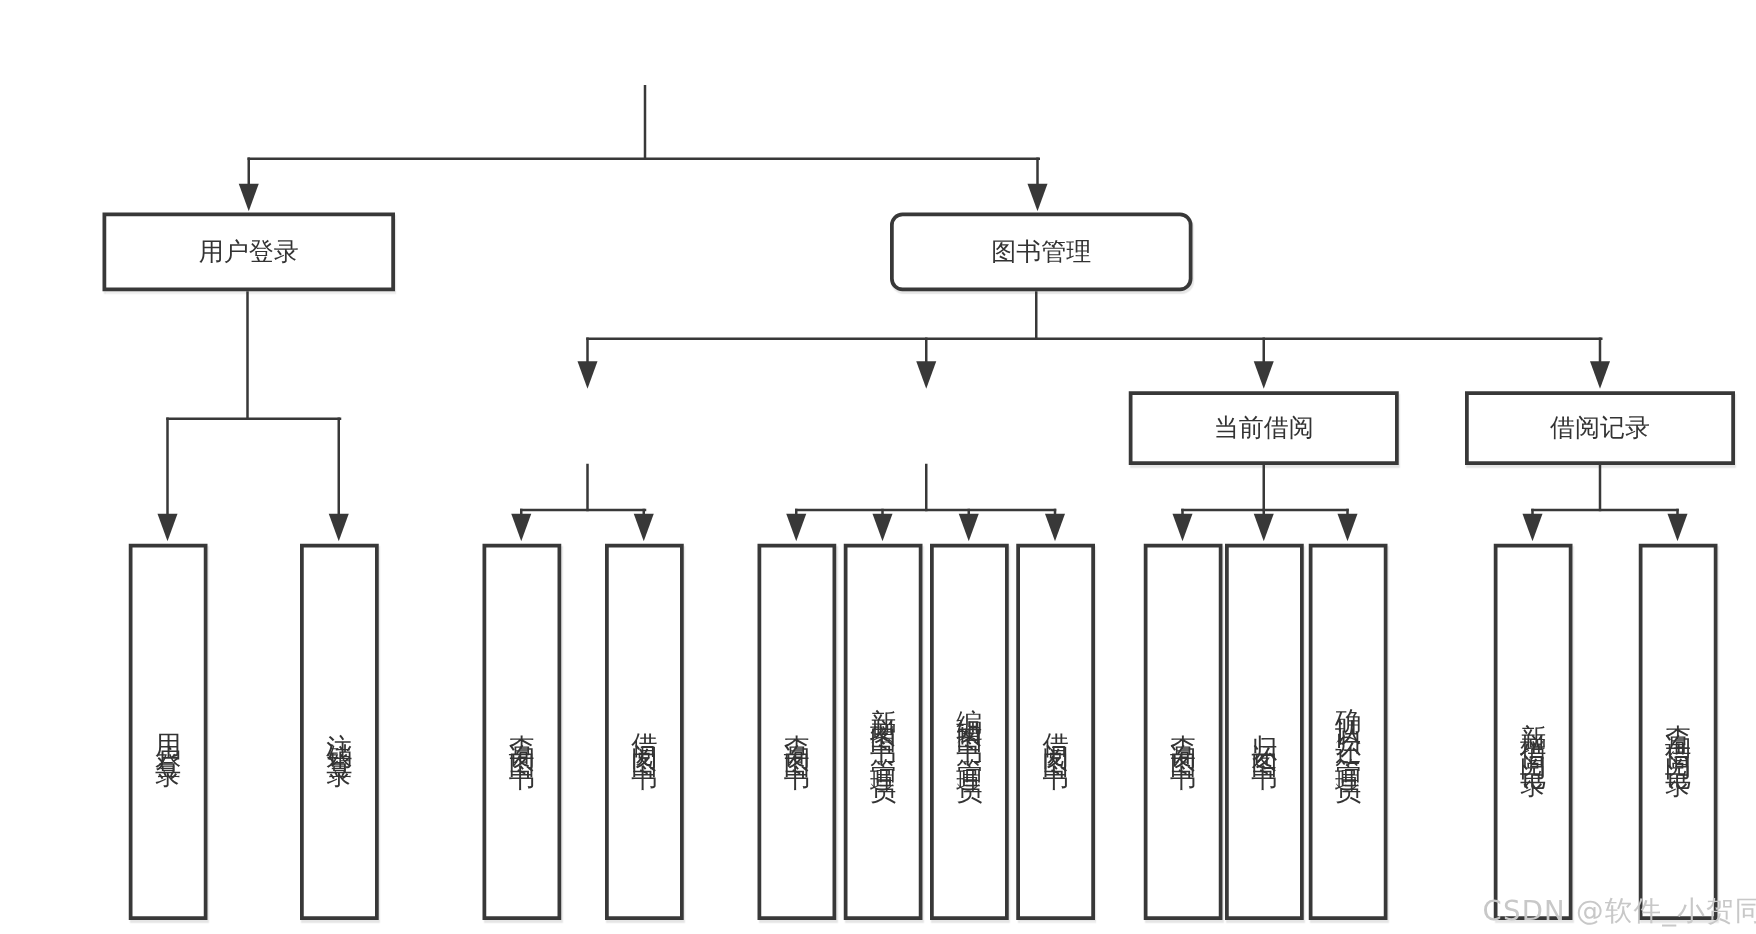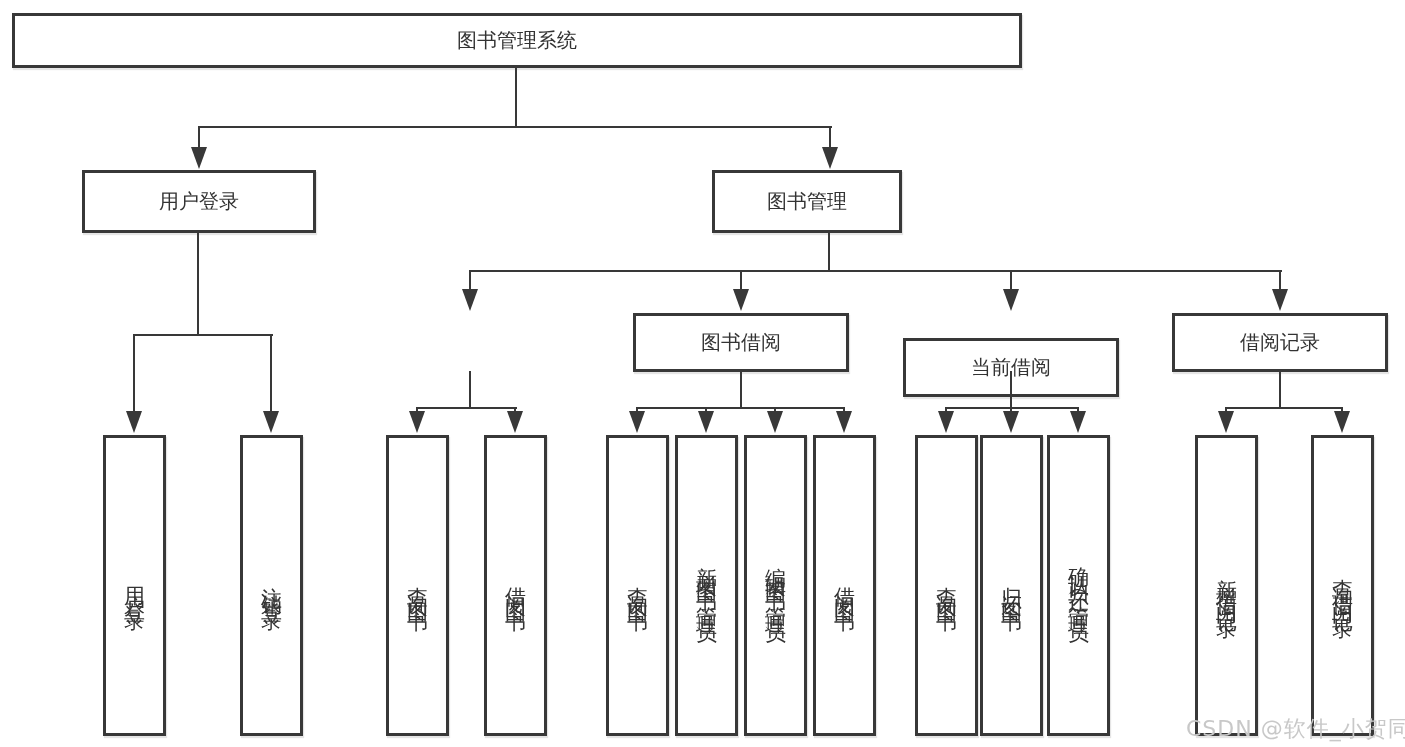--- a/index.html
+++ b/index.html
@@ -51,35 +51,32 @@
     letter-spacing:1px;
     z-index:5;
     white-space:nowrap;
   }
 </style>
 </head>
 <body>
 
 <div id="canvas">
 
-  <div class="box" style="left:12px;top:13px;width:1010px;height:55px;">
-    <span>图书管理系统</span>
-  </div>
 
   <div class="vline" style="left:515px;top:68px;height:60px;"></div>
   <div class="hline" style="left:198px;top:126px;width:634px;"></div>
   <div class="vline" style="left:198px;top:126px;height:24px;"></div>
   <div class="arrow" style="left:191px;top:147px;"></div>
   <div class="vline" style="left:829px;top:126px;height:24px;"></div>
   <div class="arrow" style="left:822px;top:147px;"></div>
 
   <div class="box" style="left:82px;top:170px;width:234px;height:63px;">
     <span>用户登录</span>
   </div>
-  <div class="box" style="left:712px;top:170px;width:190px;height:63px;">
+  <div class="box" style="left:712px;top:170px;width:242px;height:63px;border-radius:10px;">
     <span>图书管理</span>
   </div>
 
   <div class="vline" style="left:197px;top:233px;height:103px;"></div>
   <div class="hline" style="left:133px;top:334px;width:140px;"></div>
   <div class="vline" style="left:133px;top:334px;height:80px;"></div>
   <div class="arrow" style="left:126px;top:411px;"></div>
   <div class="vline" style="left:270px;top:334px;height:80px;"></div>
   <div class="arrow" style="left:263px;top:411px;"></div>
 
@@ -87,24 +84,21 @@
   <div class="hline" style="left:469px;top:270px;width:813px;"></div>
   <div class="vline" style="left:469px;top:270px;height:22px;"></div>
   <div class="arrow" style="left:462px;top:289px;"></div>
   <div class="vline" style="left:740px;top:270px;height:22px;"></div>
   <div class="arrow" style="left:733px;top:289px;"></div>
   <div class="vline" style="left:1010px;top:270px;height:22px;"></div>
   <div class="arrow" style="left:1003px;top:289px;"></div>
   <div class="vline" style="left:1279px;top:270px;height:22px;"></div>
   <div class="arrow" style="left:1272px;top:289px;"></div>
 
-  <div class="box" style="left:633px;top:313px;width:216px;height:59px;">
-    <span>图书借阅</span>
-  </div>
-  <div class="box" style="left:903px;top:313px;width:216px;height:59px;margin-top:25px;">
+  <div class="box" style="left:903px;top:313px;width:216px;height:59px;">
     <span>当前借阅</span>
   </div>
   <div class="box" style="left:1172px;top:313px;width:216px;height:59px;">
     <span>借阅记录</span>
   </div>
 
   <div class="vline" style="left:469px;top:371px;height:38px;"></div>
   <div class="hline" style="left:416px;top:407px;width:101px;"></div>
   <div class="vline" style="left:416px;top:407px;height:8px;"></div>
   <div class="arrow" style="left:409px;top:411px;"></div>

